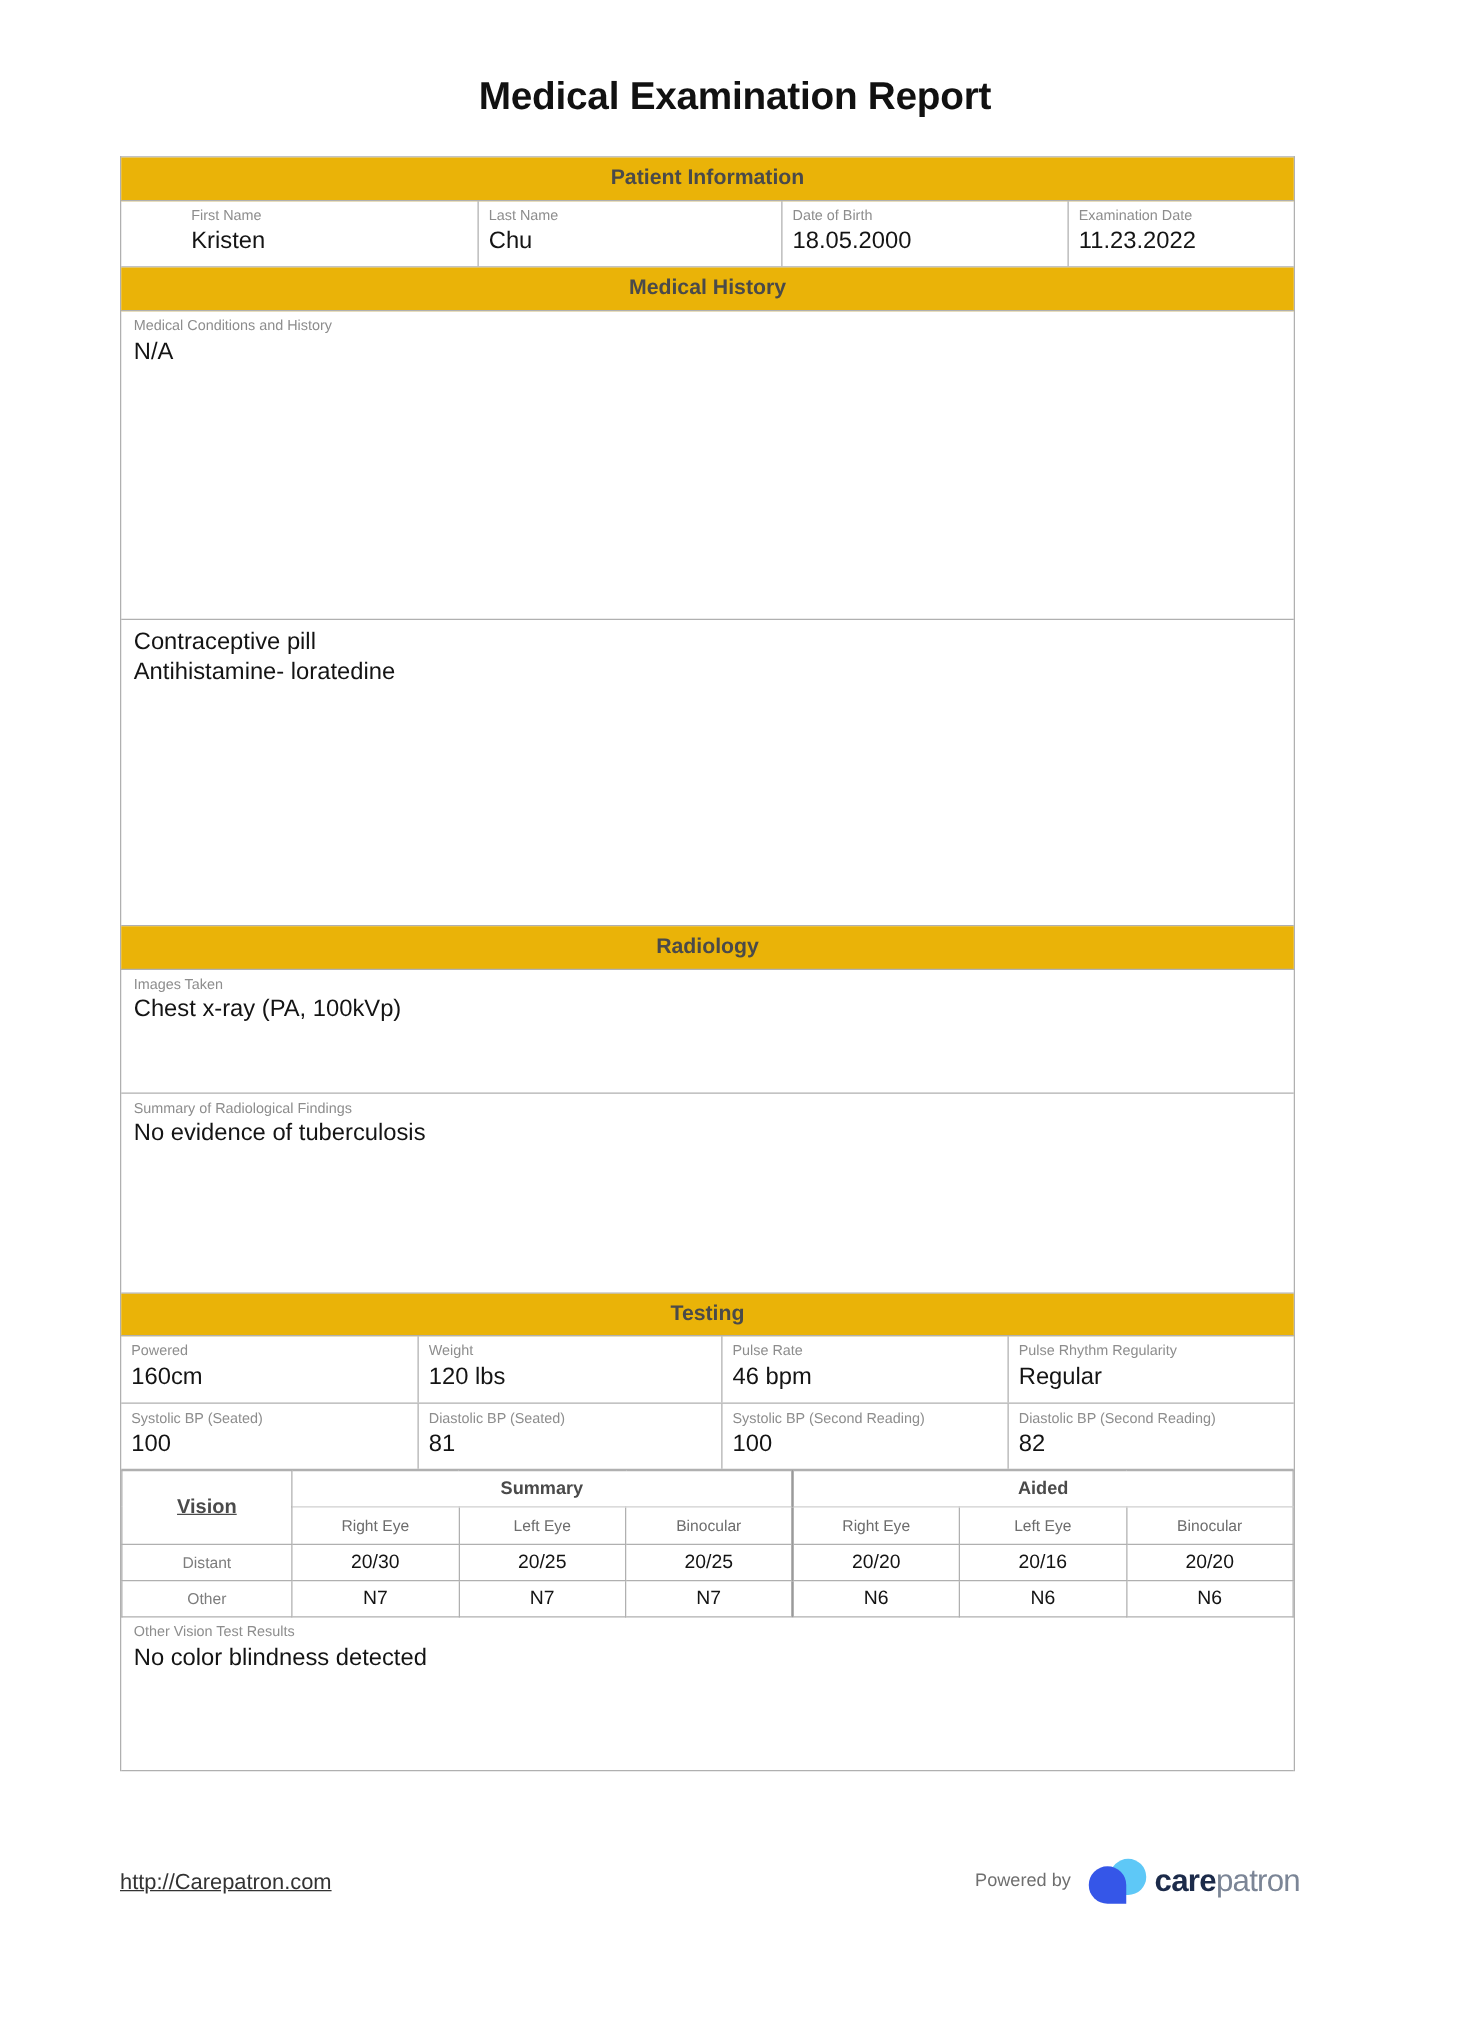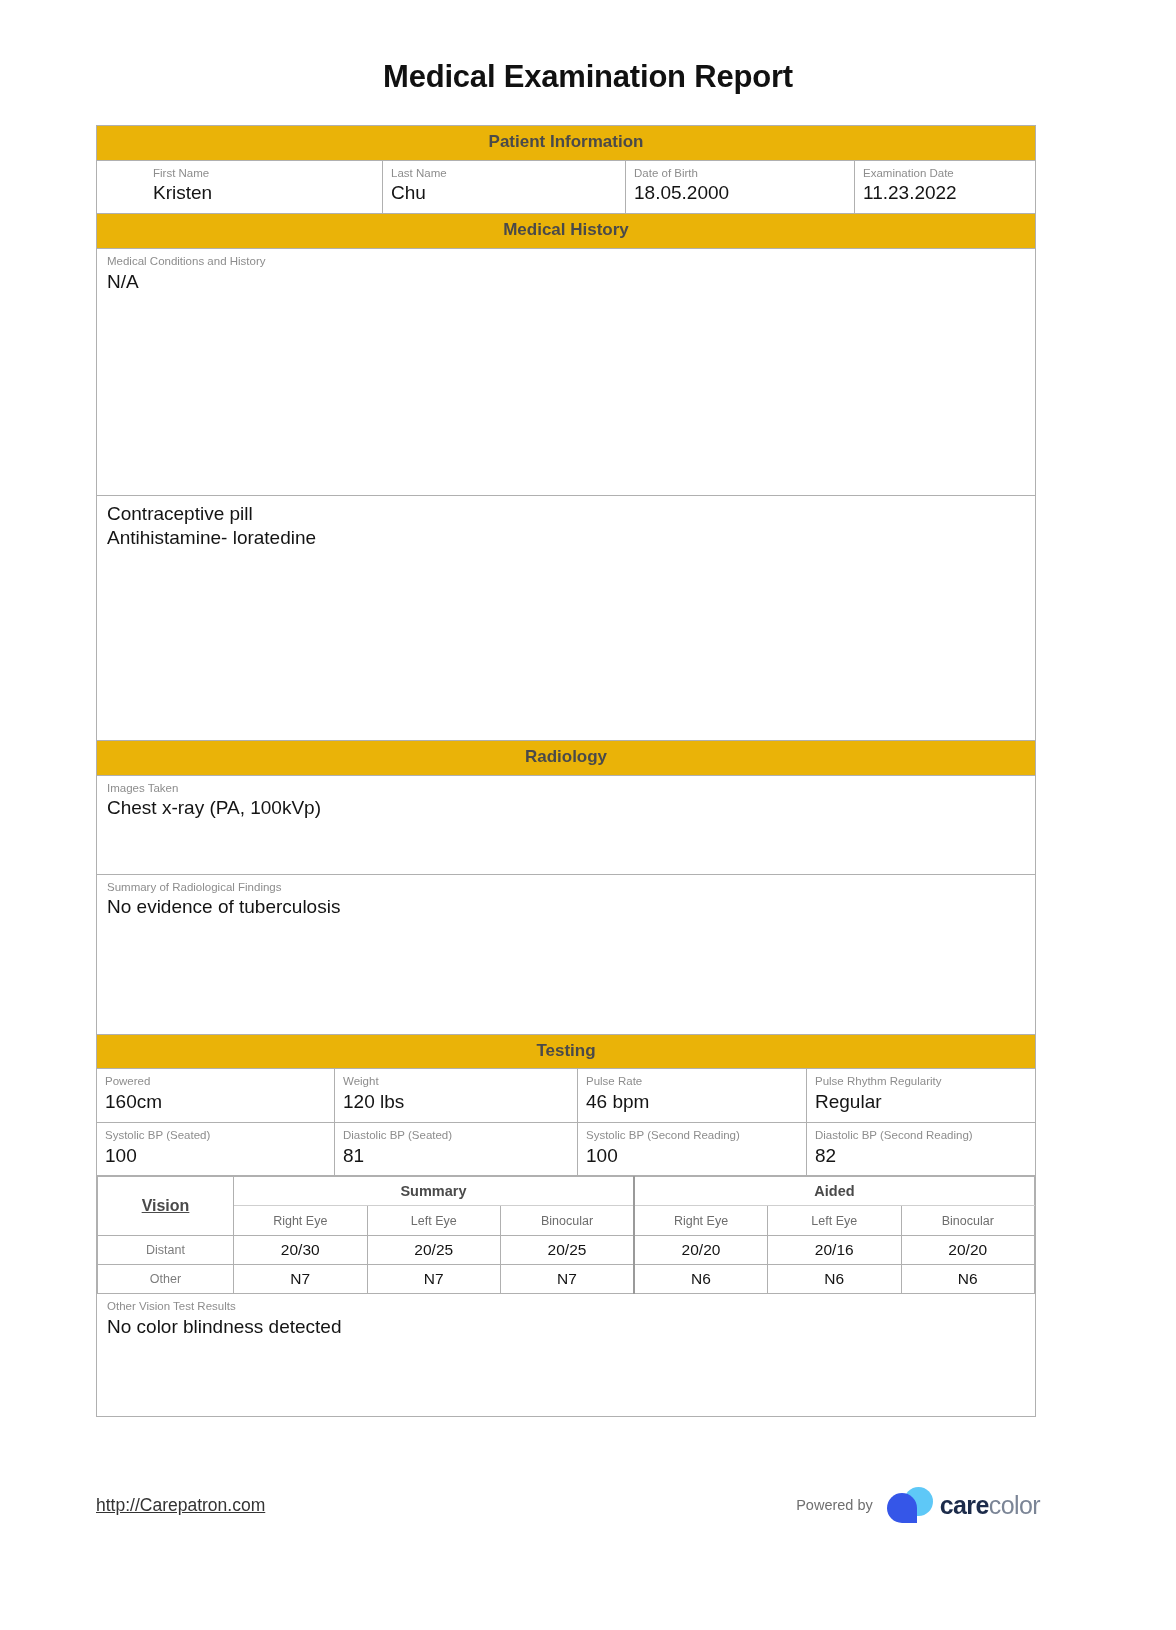--- a/index.html
+++ b/index.html
@@ -359,18 +359,18 @@
 
   <div class="footer">
     <a class="footer-link" href="#">http://Carepatron.com</a>
     <div class="powered-wrap">
       <span class="powered-by">Powered by</span>
       <div class="logo">
         <span class="logo-mark">
           <span class="lobe-light"></span>
           <span class="lobe-dark"></span>
         </span>
-        <span class="logo-text"><span class="care">care</span><span class="patron">color</span></span>
+        <span class="logo-text"><span class="care">care</span><span class="patron">patron</span></span>
       </div>
     </div>
   </div>
 
 </div>
 
 </body></html>

